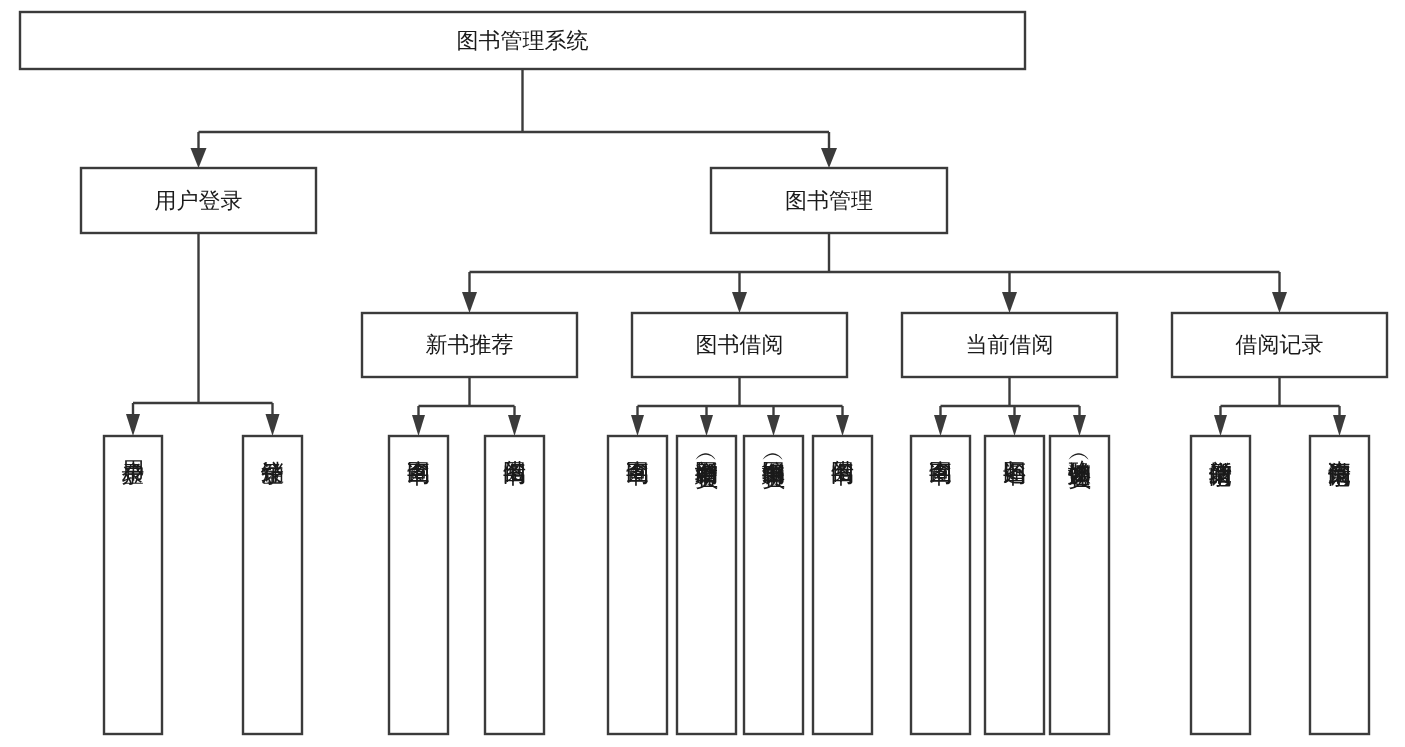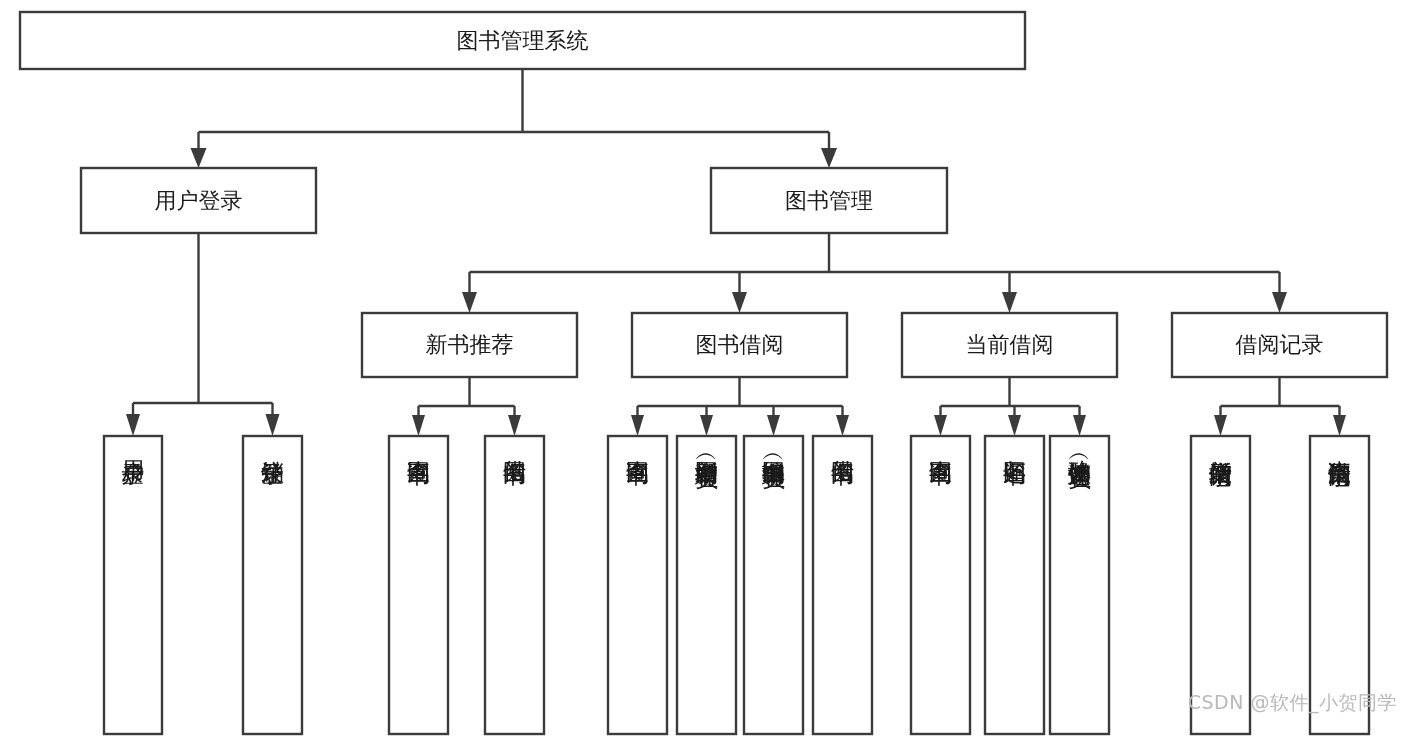--- a/index.html
+++ b/index.html
@@ -231,15 +231,14 @@
         <span class="leaf-label">确认归还（管理员）</span>
       </div>
       <div class="leaf-label-wrap" style="left: 1191px; top: 442px; width: 59px; height: 286px;">
         <span class="leaf-label">新增借阅记录</span>
       </div>
       <div class="leaf-label-wrap" style="left: 1310px; top: 442px; width: 59px; height: 286px;">
         <span class="leaf-label">查询借阅记录</span>
       </div>
     </div>
 
-  <div class="watermark">CSDN @软件_小贺同学</div>
 
 </div>
 
 </body></html>

